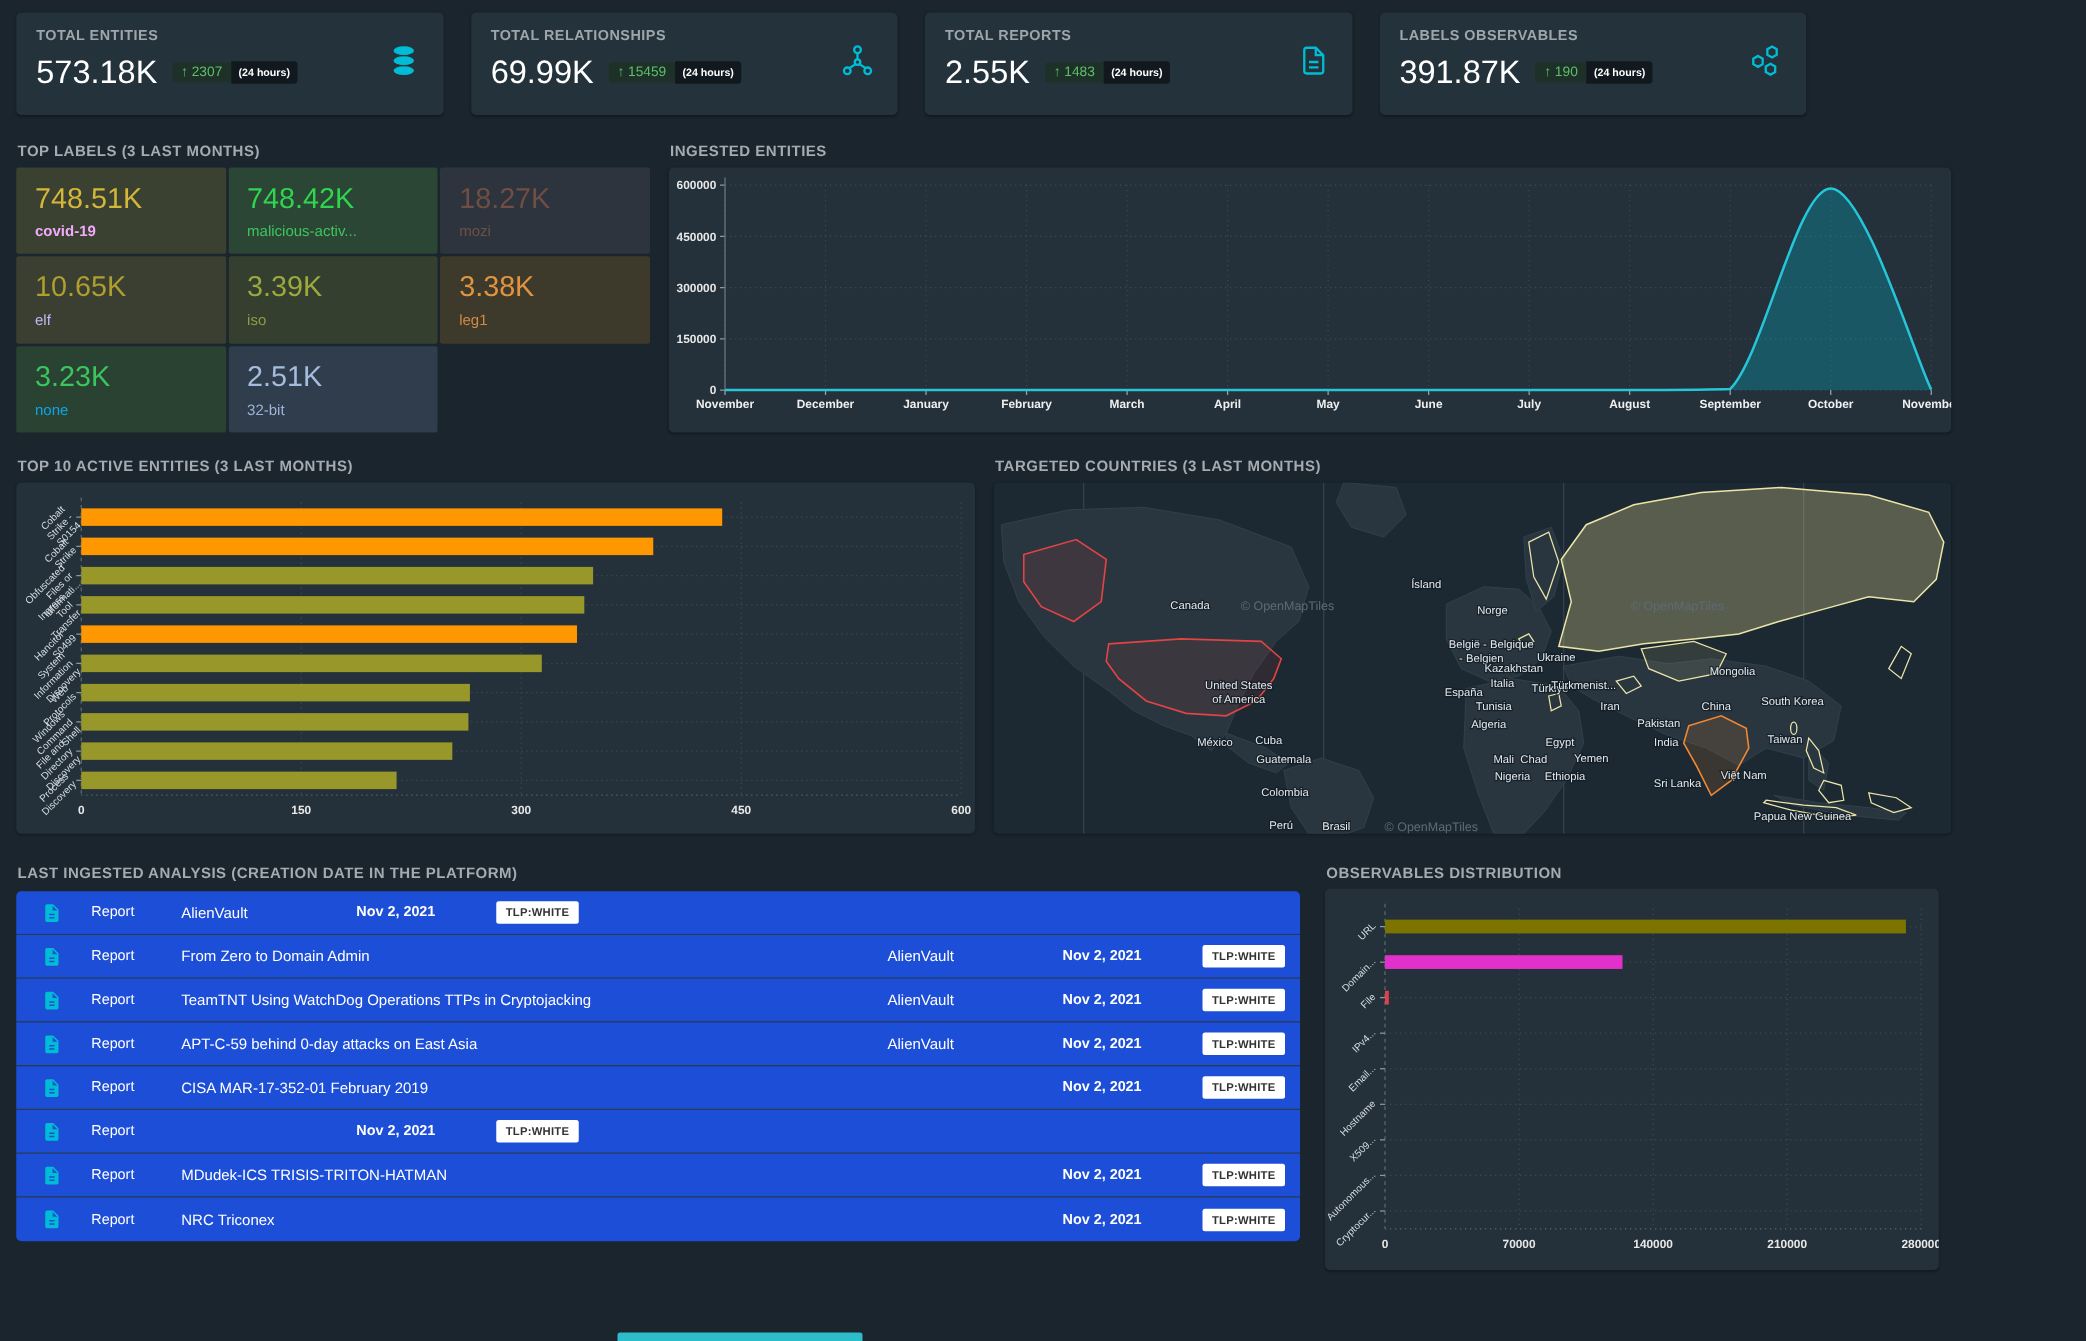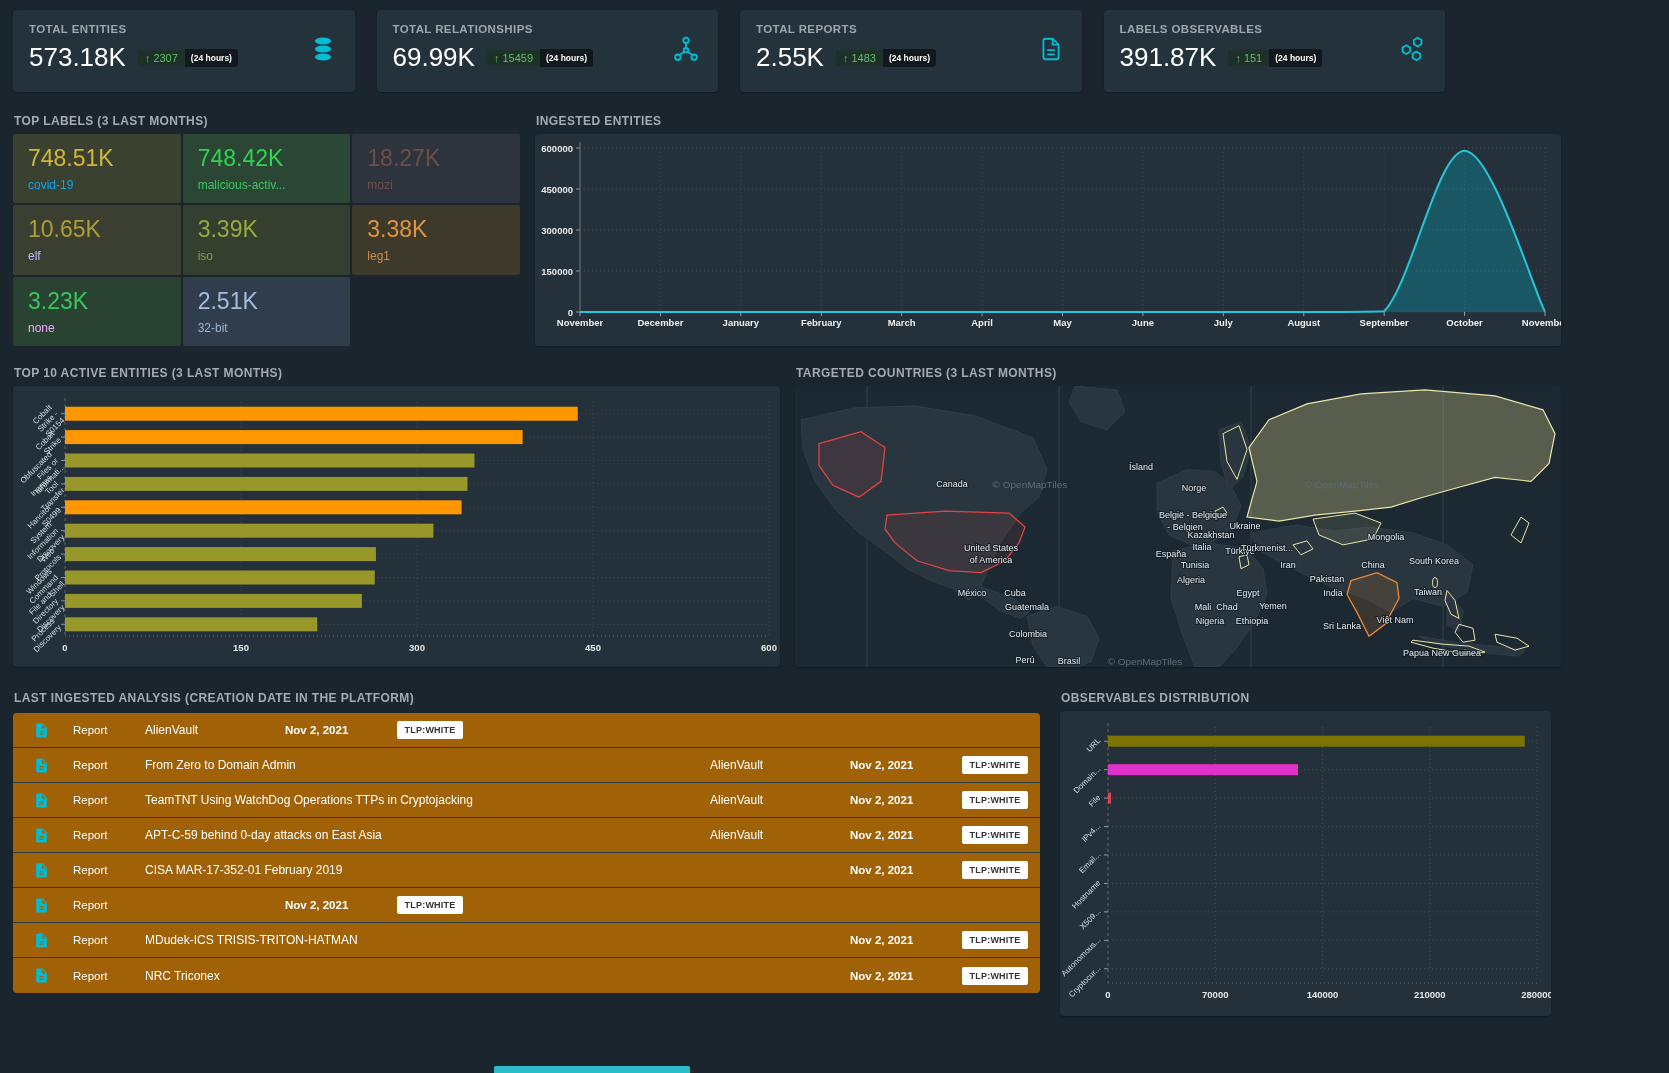--- a/index.html
+++ b/index.html
@@ -58,21 +58,21 @@
   
   .line-panel { width:1026px; height:212px; }
 
   
   .hbar-panel { width:767px; height:281px; }
   .map-panel  { width:766px; height:281px; overflow:hidden; background:#1c2932; }
 
   
   .table-panel { width:1027px; padding:2px 0; background:transparent; box-shadow:none; }
   .report-row {
-    display:flex; align-items:center; height:35px; background:#a16207;
+    display:flex; align-items:center; height:35px; background:#1d4ed8;
     border-bottom:1px solid #2b3a44; cursor:pointer;
   }
   .report-row:first-child { border-radius:4px 4px 0 0; }
   .report-row:last-child  { border-radius:0 0 4px 4px; border-bottom:none; }
   .rr-icon  { width:26px; margin-left:20px; display:flex; align-items:center; }
   .rr-type  { width:72px; font-size:11.5px; color:#fff; margin-left:14px; }
   .rr-title { flex:1; font-size:12px; color:#fff; }
   .rr-src   { width:140px; font-size:12px; color:#fff; }
   .rr-date  { width:112px; font-size:11.5px; font-weight:700; color:#fff; }
   .rr-chip  {
@@ -158,40 +158,40 @@
           </svg>
       </span>
     </div>
     <div class="stat-card">
       <div class="stat-label">LABELS OBSERVABLES</div>
       <div class="stat-line">
         <span class="stat-value">391.87K</span>
         <span class="delta-wrap">
           <span class="delta-chip">
               <span>↑</span>
-              <span>151</span>
+              <span>190</span>
             </span>
           <span class="delta-period">(24 hours)</span>
         </span>
       </div>
       <span class="stat-icon">
         <svg width="30" height="30" viewBox="0 0 24 24" fill="none" stroke="#00bcd4" stroke-width="1.5">
             <path d="m16.5 3 3 1.75v3.5L16.5 10l-3-1.75v-3.5zM7.5 9l3 1.75v3.5L7.5 16l-3-1.75v-3.5zM15.5 14l3 1.75v3.5L15.5 21l-3-1.75v-3.5z"></path>
           </svg>
       </span>
     </div>
   </div>
 
   <div class="row2">
     <div>
       <div class="widget-title">TOP LABELS (3 LAST MONTHS)</div>
       <div class="labels-grid" id="labelsGrid">
           <div class="lcell" style="background: rgb(58, 65, 48);">
             <div class="lval" style="color: rgb(211, 182, 58);">748.51K</div>
-            <div class="lname" style="color: #0ea5e9;">covid-19</div>
+            <div class="lname" style="color: #f0abfc; font-weight: bold;">covid-19</div>
           </div>
           <div class="lcell" style="background: rgb(43, 70, 53);">
             <div class="lval" style="color: rgb(47, 212, 79);">748.42K</div>
             <div class="lname" style="color: rgb(61, 197, 94);">malicious-activ...</div>
           </div>
           <div class="lcell" style="background: rgb(46, 52, 61);">
             <div class="lval" style="color: rgb(111, 78, 68);">18.27K</div>
             <div class="lname" style="color: rgb(109, 80, 71);">mozi</div>
           </div>
           <div class="lcell" style="background: rgb(58, 63, 49);">
@@ -201,21 +201,21 @@
           <div class="lcell" style="background: rgb(52, 63, 48);">
             <div class="lval" style="color: rgb(156, 170, 61);">3.39K</div>
             <div class="lname" style="color: rgb(143, 156, 69);">iso</div>
           </div>
           <div class="lcell" style="background: rgb(61, 58, 44);">
             <div class="lval" style="color: rgb(225, 148, 64);">3.38K</div>
             <div class="lname" style="color: rgb(207, 139, 73);">leg1</div>
           </div>
           <div class="lcell" style="background: rgb(42, 66, 49);">
             <div class="lval" style="color: rgb(58, 197, 94);">3.23K</div>
-            <div class="lname" style="color: #f0abfc;">none</div>
+            <div class="lname" style="color: #0ea5e9;">none</div>
           </div>
           <div class="lcell" style="background: rgb(48, 61, 77);">
             <div class="lval" style="color: rgb(166, 188, 223);">2.51K</div>
             <div class="lname" style="color: rgb(157, 178, 212);">32-bit</div>
           </div>
         </div>
     </div>
     <div>
       <div class="widget-title">INGESTED ENTITIES</div>
       <div class="panel line-panel" id="lineChart"><svg width="1026" height="212" viewBox="0 0 1026 212">

